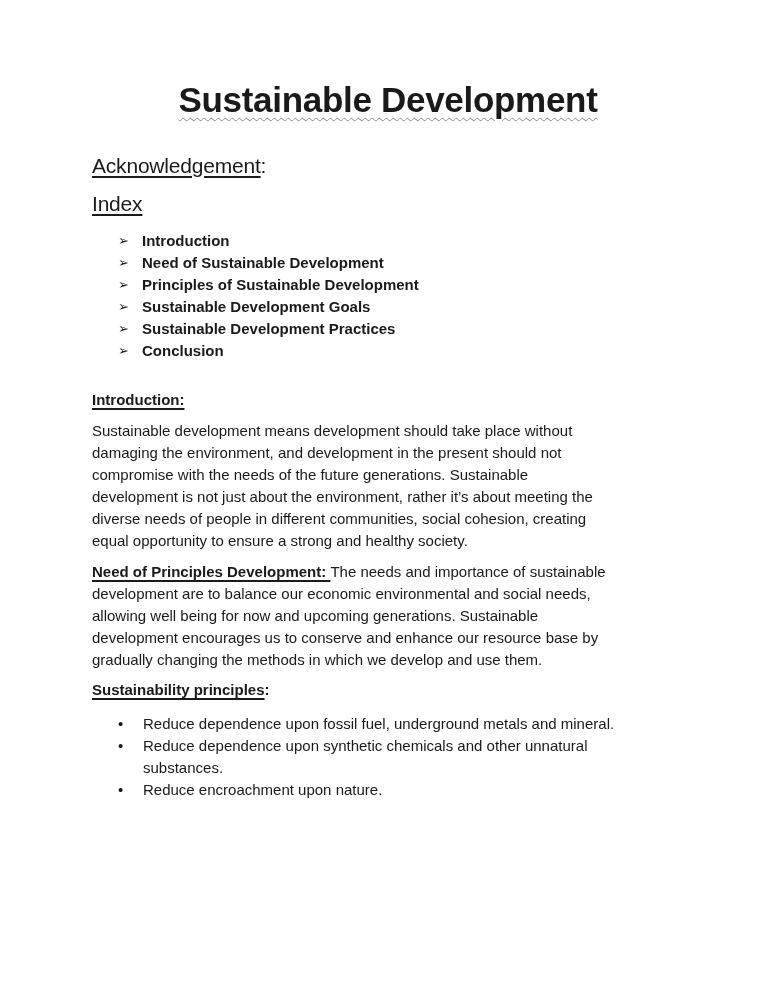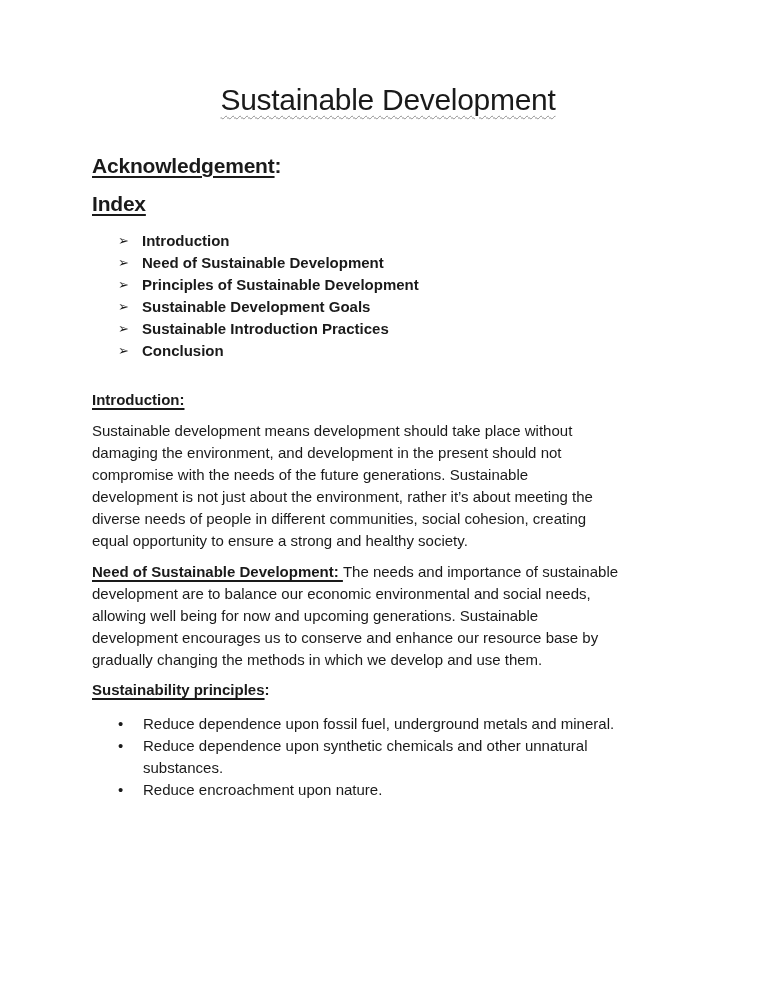--- a/index.html
+++ b/index.html
@@ -13,37 +13,37 @@
     height: 994px;
     box-sizing: border-box;
     padding: 82px 84px 0 92px;
     background: #ffffff;
     font-family: "Liberation Sans", "DejaVu Sans", sans-serif;
     color: #1a1a1a;
     overflow: hidden;
   }
   .doc-title {
     margin: 0 0 36px 0;
-    font-size: 30px;
-    font-weight: 400;
+    font-size: 35px;
+    font-weight: 700;
     line-height: 36px;
     text-align: center;
     letter-spacing: -0.3px;
   }
   .doc-title .title-underline {
     text-decoration-line: underline;
     text-decoration-style: wavy;
     text-decoration-color: #8e8e8e;
     text-decoration-thickness: 1px;
     text-underline-offset: 5px;
   }
   .section-heading {
     margin: 0 0 14px 0;
     font-size: 21px;
-    font-weight: 700;
+    font-weight: 400;
     line-height: 24px;
     letter-spacing: -0.2px;
   }
   .section-heading.index-heading { }
   .u-heavy {
     text-decoration-line: underline;
     text-decoration-thickness: 2px;
     text-underline-offset: 3px;
   }
   .u-light {
@@ -116,38 +116,38 @@
     <li>
       <span class="bullet-glyph">➢</span>
       <span class="li-label">Principles of Sustainable Development</span>
     </li>
     <li>
       <span class="bullet-glyph">➢</span>
       <span class="li-label">Sustainable Development Goals</span>
     </li>
     <li>
       <span class="bullet-glyph">➢</span>
-      <span class="li-label">Sustainable Introduction Practices</span>
+      <span class="li-label">Sustainable Development Practices</span>
     </li>
     <li>
       <span class="bullet-glyph">➢</span>
       <span class="li-label">Conclusion</span>
     </li>
   </ul>
 
   <h3 class="sub-heading intro-heading"><span class="u-light">Introduction:</span></h3>
 
   <p class="body-text intro-para">Sustainable development means development should take place without
 damaging the environment, and development in the present should not
 compromise with the needs of the future generations. Sustainable
 development is not just about the environment, rather it’s about meeting the
 diverse needs of people in different communities, social cohesion, creating
 equal opportunity to ensure a strong and healthy society.</p>
 
-  <p class="body-text need-para"><span class="inline-heading u-light">Need of Sustainable Development: </span><span>The needs and importance of sustainable
+  <p class="body-text need-para"><span class="inline-heading u-light">Need of Principles Development: </span><span>The needs and importance of sustainable
 development are to balance our economic environmental and social needs,
 allowing well being for now and upcoming generations. Sustainable
 development encourages us to conserve and enhance our resource base by
 gradually changing the methods in which we develop and use them.</span></p>
 
   <h3 class="sub-heading principles-heading"><span class="u-light">Sustainability principles</span><span>:</span></h3>
 
   <ul class="doc-list dot-list">
     <li>
       <span class="bullet-glyph">•</span>

